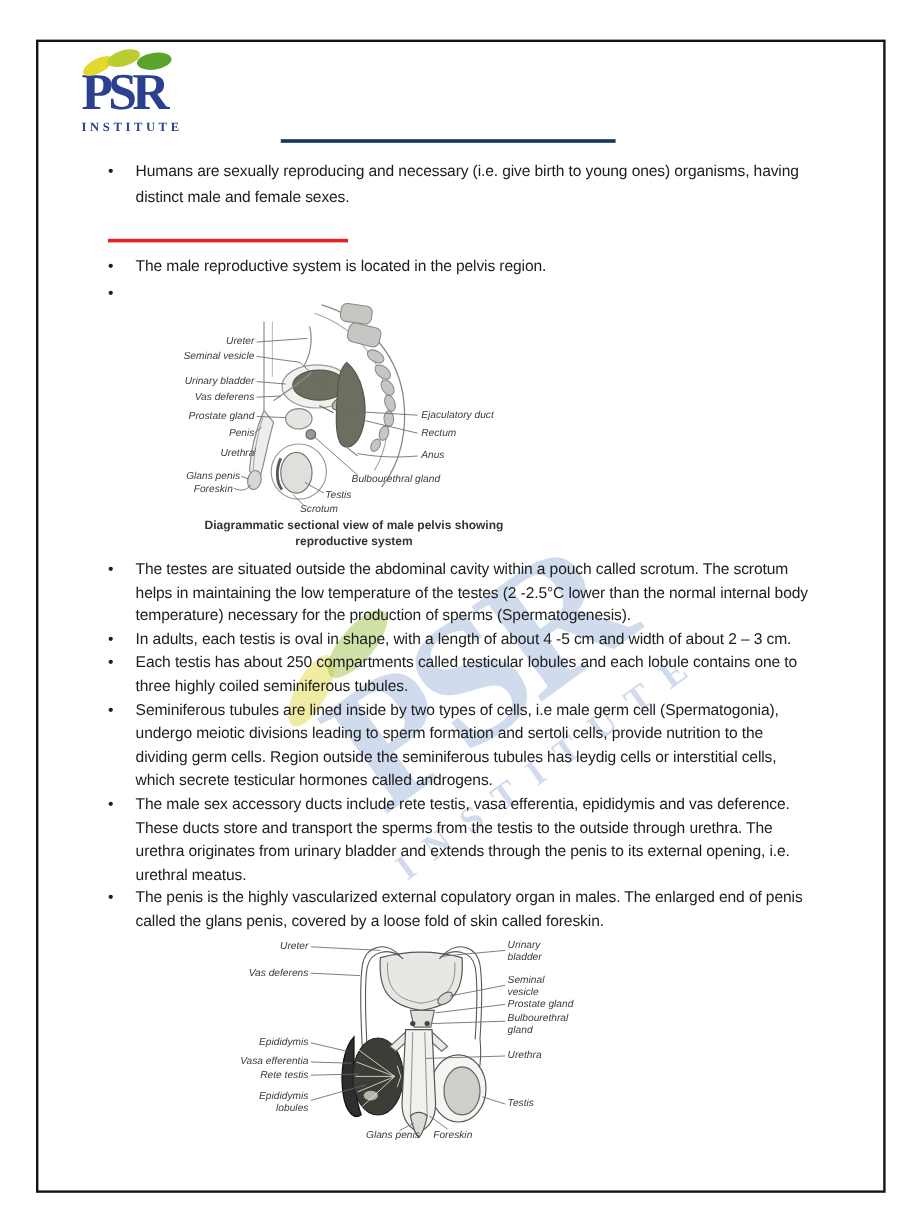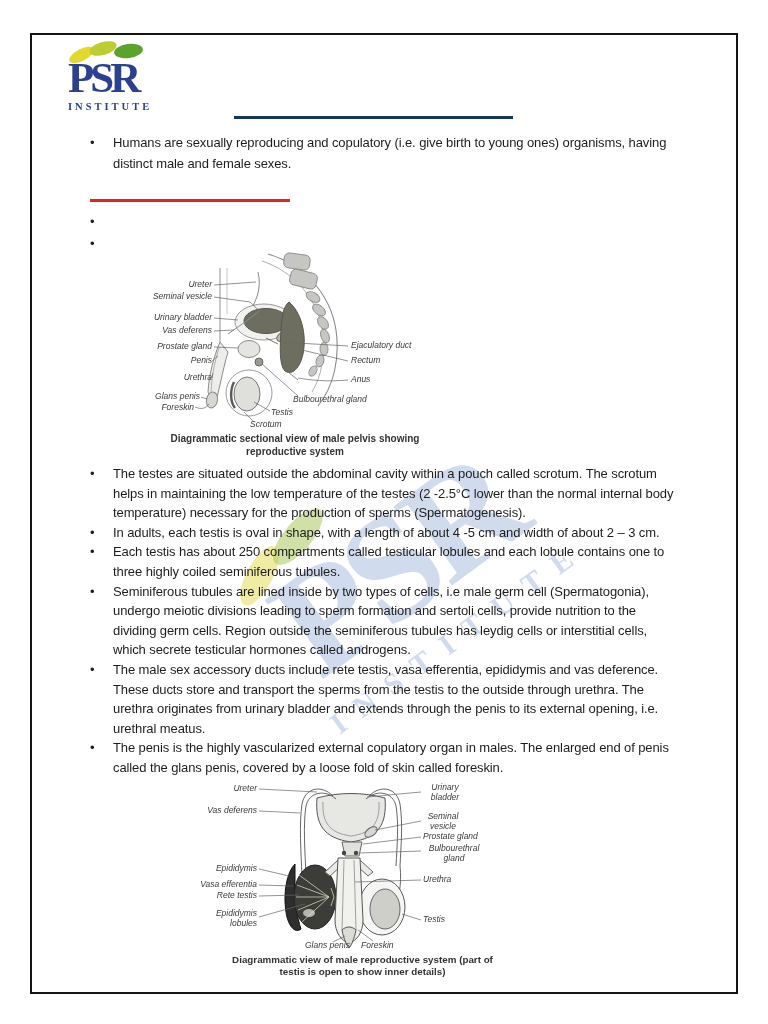--- a/index.html
+++ b/index.html
@@ -48,21 +48,21 @@
   .top-2{left:90px;top:211px;width:585px;line-height:21.8px;}
   .body-list{left:90px;top:464px;width:590px;line-height:19.6px;}
   .figure{position:absolute;z-index:1;}
   .fig-1{left:150px;top:252px;width:290px;}
   .fig-2{left:205px;top:780px;width:315px;}
   .canvas{position:relative;font-style:italic;}
   .fig-1 .canvas{width:290px;height:178px;}
   .fig-2 .canvas{width:315px;height:172px;}
   .canvas svg{position:absolute;left:0;top:0;}
   .dlabel{
-    position:absolute;font-size:8.5px;line-height:9.5px;color:#3a3a3a;white-space:nowrap;text-align:center;
+    position:absolute;font-size:8.5px;line-height:9.5px;color:#3a3a3a;white-space:nowrap;
   }
   .dlabel.wrap{white-space:normal;}
   .dlabel.r{text-align:right;}
   .caption{
     font-weight:bold;color:#333;text-align:center;
   }
   .fig-1 .caption{font-size:10px;line-height:12.5px;width:300px;margin:3px 0 0 -5px;}
   .fig-2 .caption{font-size:9.8px;line-height:12px;width:262px;margin:2px auto 0 auto;}
 </style>
 </head>
@@ -87,29 +87,30 @@
   </div>
   <div class="logo-brand">PSR</div>
   <div class="logo-sub">INSTITUTE</div>
 </div>
 
 <div class="blue-line"></div>
 
 <div class="list top-1">
   <div class="li">
     <span class="dot">•</span>
-    <span class="txt">Humans are sexually reproducing and copulatory (i.e. give birth to young ones) organisms, having distinct male and female sexes.</span>
+    <span class="txt">Humans are sexually reproducing and necessary (i.e. give birth to young ones) organisms, having distinct male and female sexes.</span>
   </div>
 </div>
 
 <div class="red-line"></div>
 
 <div class="list top-2">
   <div class="li">
     <span class="dot">•</span>
+    <span class="txt">The male reproductive system is located in the pelvis region.</span>
   </div>
   <div class="li">
     <span class="dot">•</span>
   </div>
 </div>
 
 <div class="figure fig-1">
   <div class="canvas">
     <svg width="290" height="178" viewBox="0 0 290 178">
       <g stroke="#8a8a8a" fill="none" stroke-width="1.1">
@@ -270,14 +271,13 @@
     <div class="dlabel r wrap" style="right:263px;top:129px;width:48px;">Epididymis lobules</div>
     <div class="dlabel wrap" style="left:218px;top:3px;width:44px;">Urinary bladder</div>
     <div class="dlabel wrap" style="left:218px;top:32px;width:40px;">Seminal vesicle</div>
     <div class="dlabel" style="left:218px;top:52px;">Prostate gland</div>
     <div class="dlabel wrap" style="left:218px;top:64px;width:62px;">Bulbourethral gland</div>
     <div class="dlabel" style="left:218px;top:95px;">Urethra</div>
     <div class="dlabel" style="left:218px;top:135px;">Testis</div>
     <div class="dlabel" style="left:100px;top:161px;">Glans penis</div>
     <div class="dlabel" style="left:156px;top:161px;">Foreskin</div>
   </div>
-  <div class="caption">Diagrammatic view of male reproductive system (part of testis is open to show inner details)</div>
 </div>
 
 </body></html>

